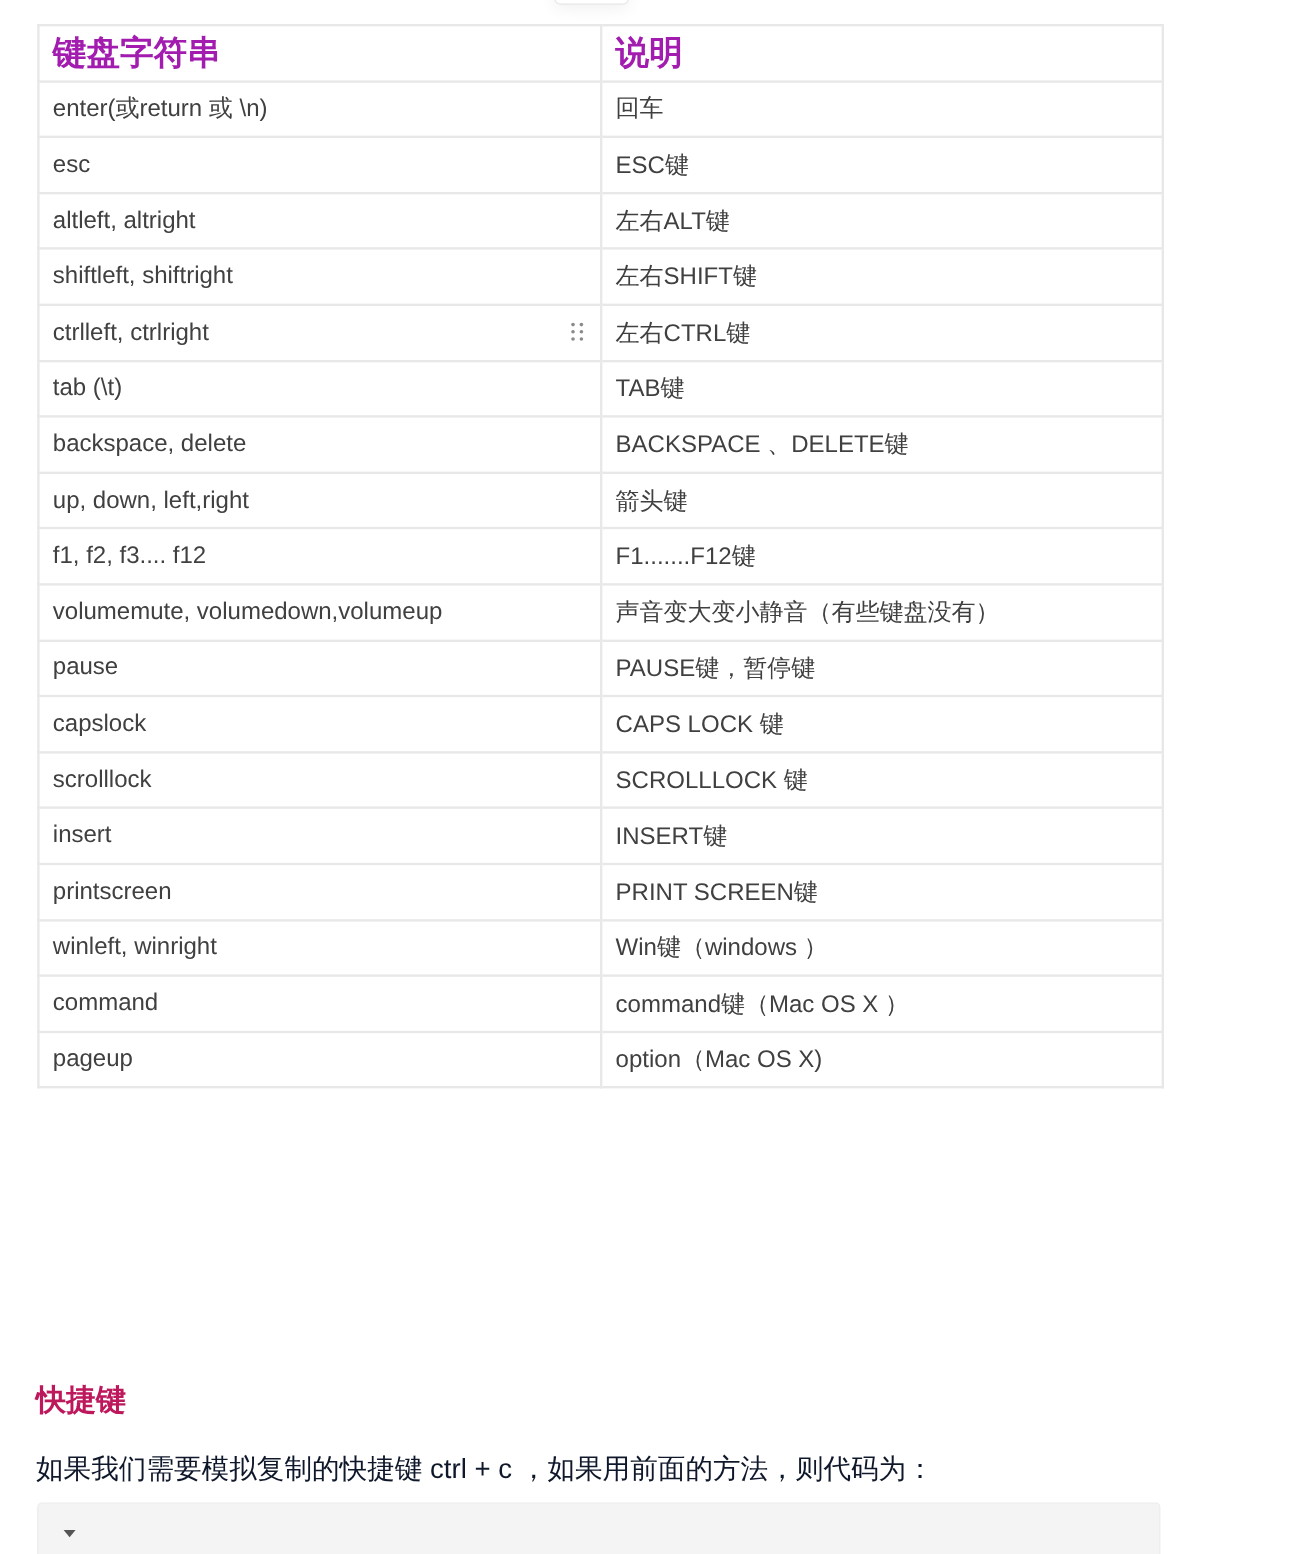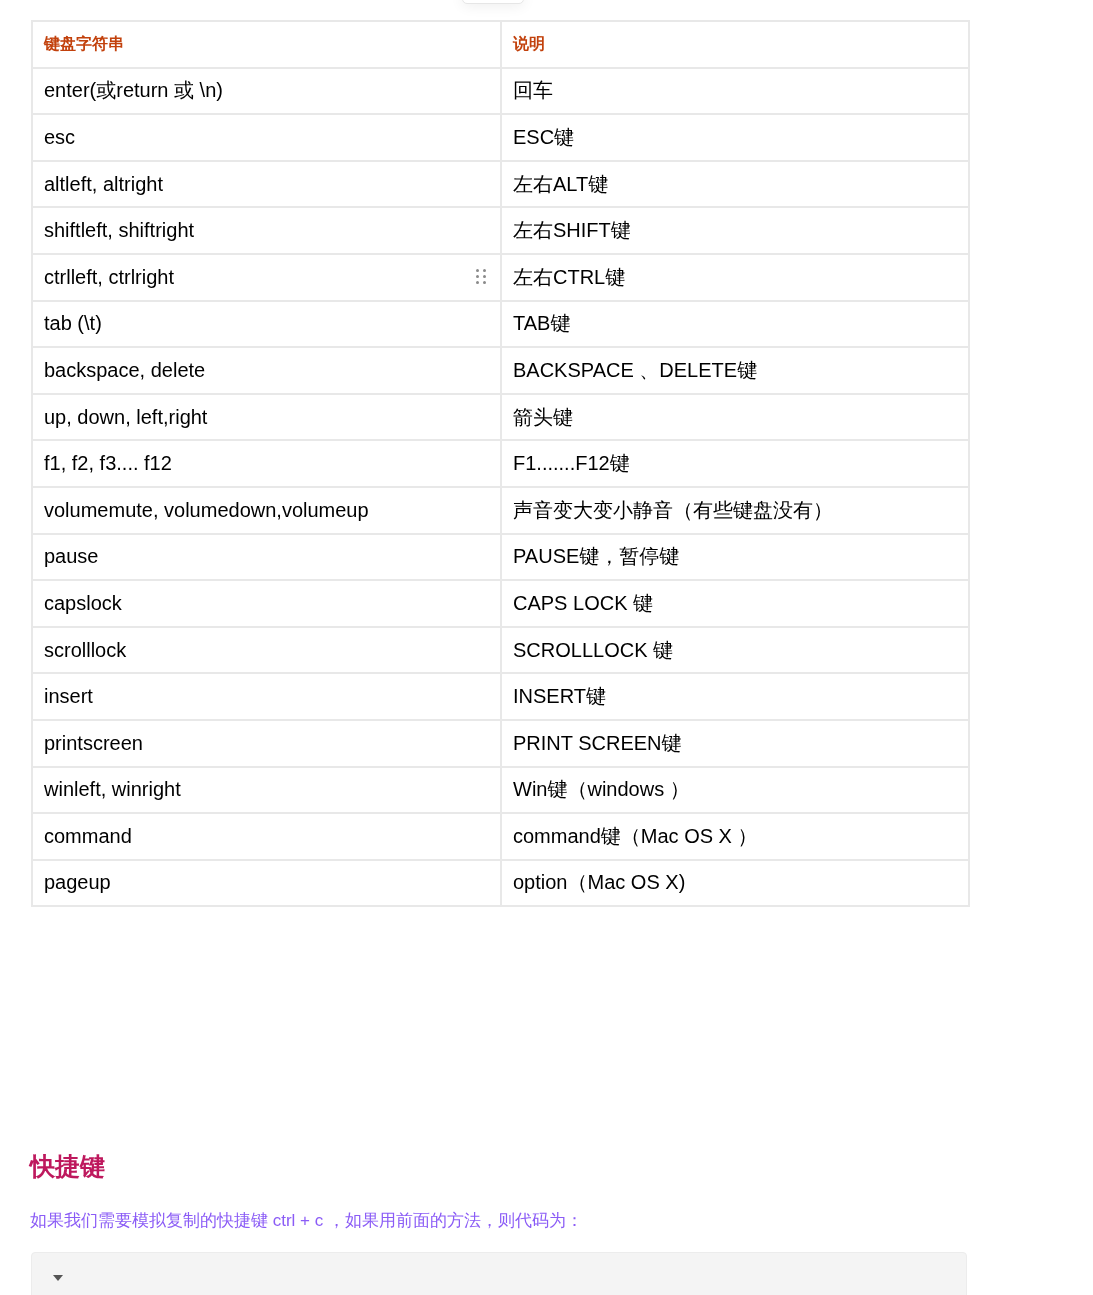--- a/index.html
+++ b/index.html
@@ -43,24 +43,24 @@
       border: 2px solid #e8e8e8;
       height: 44.6px;
       padding: 0 11px;
       text-align: left;
       vertical-align: middle;
       white-space: nowrap;
       position: relative;
     }
     table.keys th {
       font-weight: bold;
-      font-size: 16px;
-      color: #c2410c;
-    }
-    table.keys td { color: #000000; }
+      font-size: 28px;
+      color: #a21caf;
+    }
+    table.keys td { color: #404040; }
     .drag-handle {
       position: absolute;
       right: 14px;
       top: 50%;
       transform: translateY(-50%);
       width: 10px;
       height: 16px;
       display: grid;
       grid-template-columns: 3px 3px;
       grid-template-rows: 3px 3px 3px;
@@ -78,22 +78,22 @@
       margin: 0;
       font-size: 25px;
       font-weight: bold;
       color: #be185d;
     }
     p.intro {
       position: absolute;
       left: 30px;
       top: 1209px;
       margin: 0;
-      font-size: 17px;
-      color: #8b5cf6;
+      font-size: 23px;
+      color: #0f172a;
       white-space: nowrap;
     }
     .code-block {
       position: absolute;
       left: 31px;
       top: 1252px;
       width: 934px;
       height: 60px;
       background: #f4f4f4;
       border: 1px solid #ececec;

